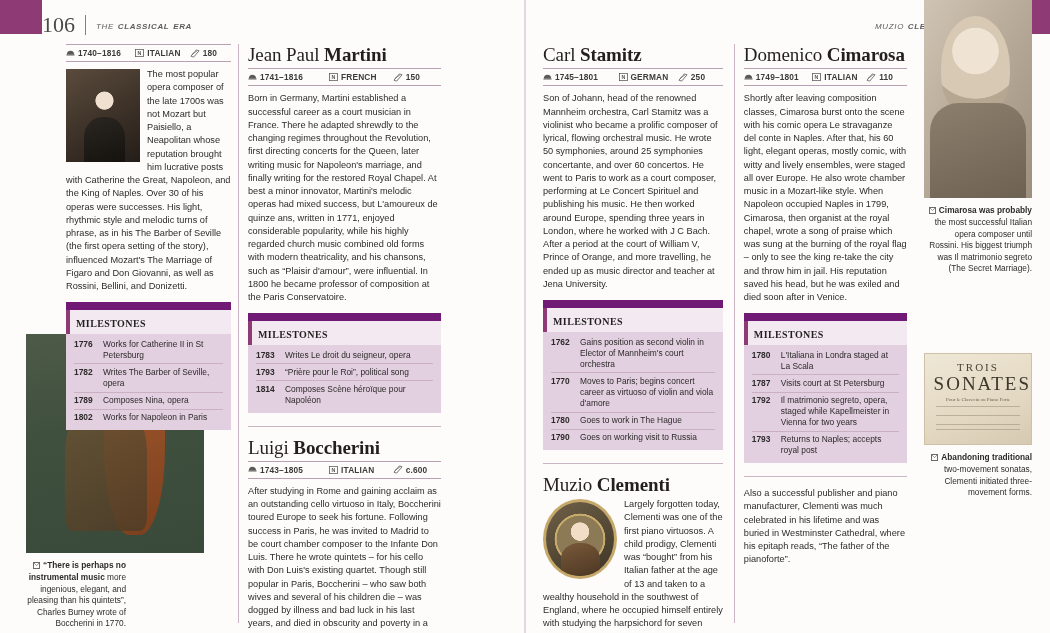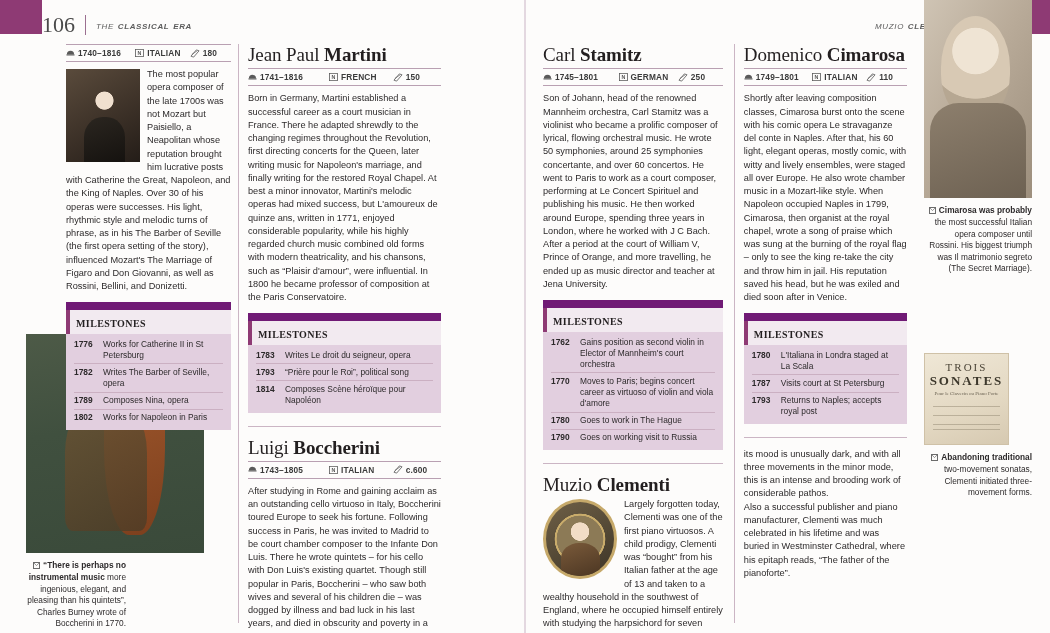--- a/index.html
+++ b/index.html
@@ -202,29 +202,29 @@
     background: radial-gradient(circle at 50% 34%, #efe4d4 0 30%, #d8c9b4 31% 62%, #b6a792 63%);
     border-radius: 50% 50% 44% 44%;
   }
   .ill-cimarosa::after{
     content:""; position:absolute; left:6%; bottom:0;
     width:88%; height:48%;
     background: linear-gradient(160deg,#8d7f6d,#6d6152);
     border-radius: 30% 30% 0 0;
   }
   .ill-score {
-    width: 85px; height: 92px;
+    width: 108px; height: 92px;
     background: linear-gradient(160deg,#efe7d6 0%,#e3d8c2 60%,#d6c9b1 100%);
     border: 1px solid #cfc1a7;
     position: relative; overflow:hidden;
     font-family: "Liberation Serif", serif;
     text-align:center;
   }
   .ill-score .t1 { font-size:11px; letter-spacing:2px; color:#4a4336; margin-top:7px;}
-  .ill-score .t2 { font-size:13px; letter-spacing:2px; color:#3d382c; font-weight:bold;}
+  .ill-score .t2 { font-size:19px; letter-spacing:2px; color:#3d382c; font-weight:normal;text-align:right;}
   .ill-score .t3 { font-size:5px; color:#6a6252; margin-top:2px;}
   .ill-score .lines {
     position:absolute; left:10%; right:10%; bottom:8px; height:34px;
     background: repeating-linear-gradient(to bottom, transparent 0 4px, #9a8f79 4px 4.6px);
     opacity:.55;
   }
 </style>
 </head>
 <body>
 
@@ -494,31 +494,34 @@
             <div class="ms-rows">
               <div class="ms-row">
                   <span class="ms-year">1780</span>
                   <span class="ms-text">L'Italiana in Londra staged at La Scala</span>
                 </div>
               <div class="ms-row">
                   <span class="ms-year">1787</span>
                   <span class="ms-text">Visits court at St Petersburg</span>
                 </div>
               <div class="ms-row">
+                  <span class="ms-year">1792</span>
+                  <span class="ms-text">Il matrimonio segreto, opera, staged while Kapellmeister in Vienna for two years</span>
+                </div>
+              <div class="ms-row">
                   <span class="ms-year">1793</span>
                   <span class="ms-text">Returns to Naples; accepts royal post</span>
                 </div>
             </div>
           </div>
         </div>
 
         <div style="border-top:1px solid #cbb5c4;margin:12px 0 10px 0;"></div>
 
         <div class="body-text" style="margin-top:4px;">
-          <span>its mood is unusually dark, and with all three movements in the minor mode, this is an intense and brooding work of considerable pathos.</span>
           <p>Also a successful publisher and piano manufacturer, Clementi was much celebrated in his lifetime and was buried in Westminster Cathedral, where his epitaph reads, “The father of the pianoforte”.</p>
         </div>
 
       </div>
 
       <div class="col col-margin" style="width:116px;padding-right:0;padding-left:8px;">
         <div class="ill ill-cimarosa" style="margin-top:-44px;"></div>
         <div class="caption" style="margin-top:7px;">
           <span class="cap-icon">
             <svg width="7" height="7" viewBox="0 0 7 7">

